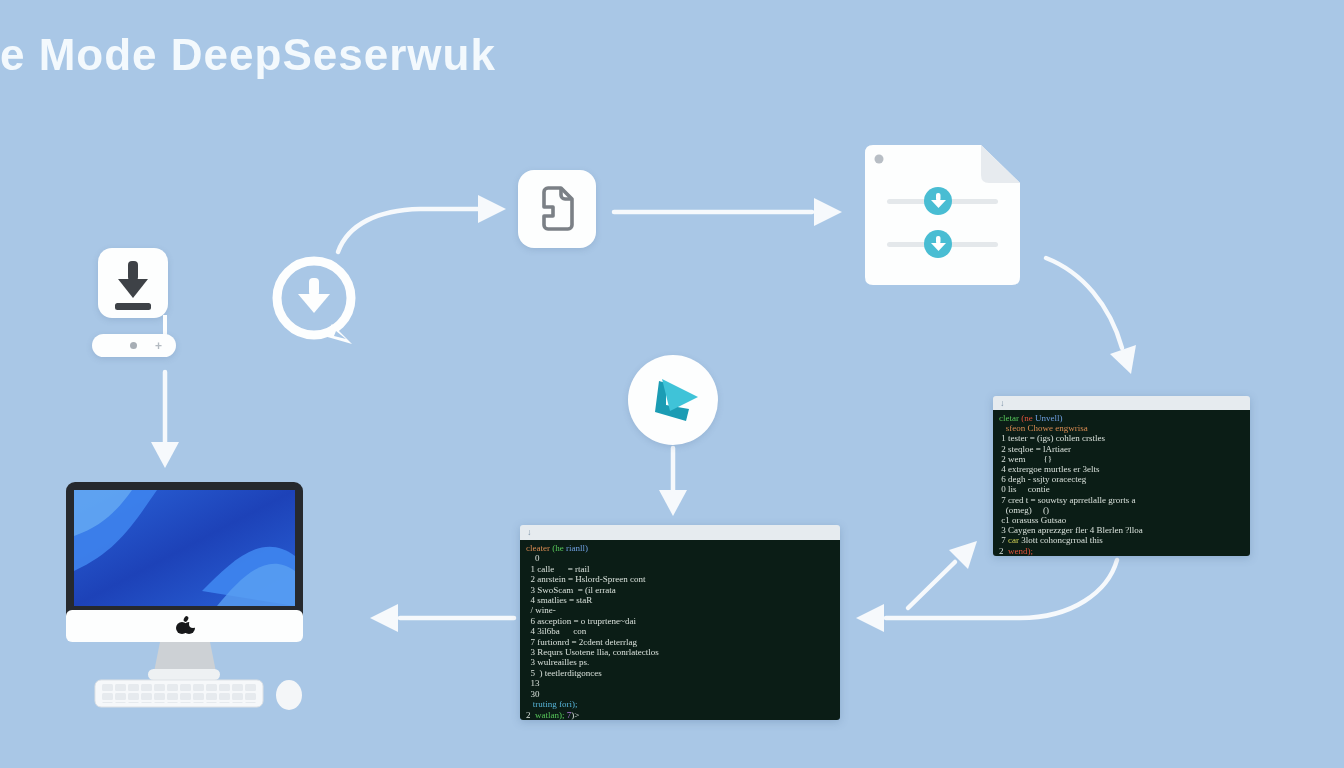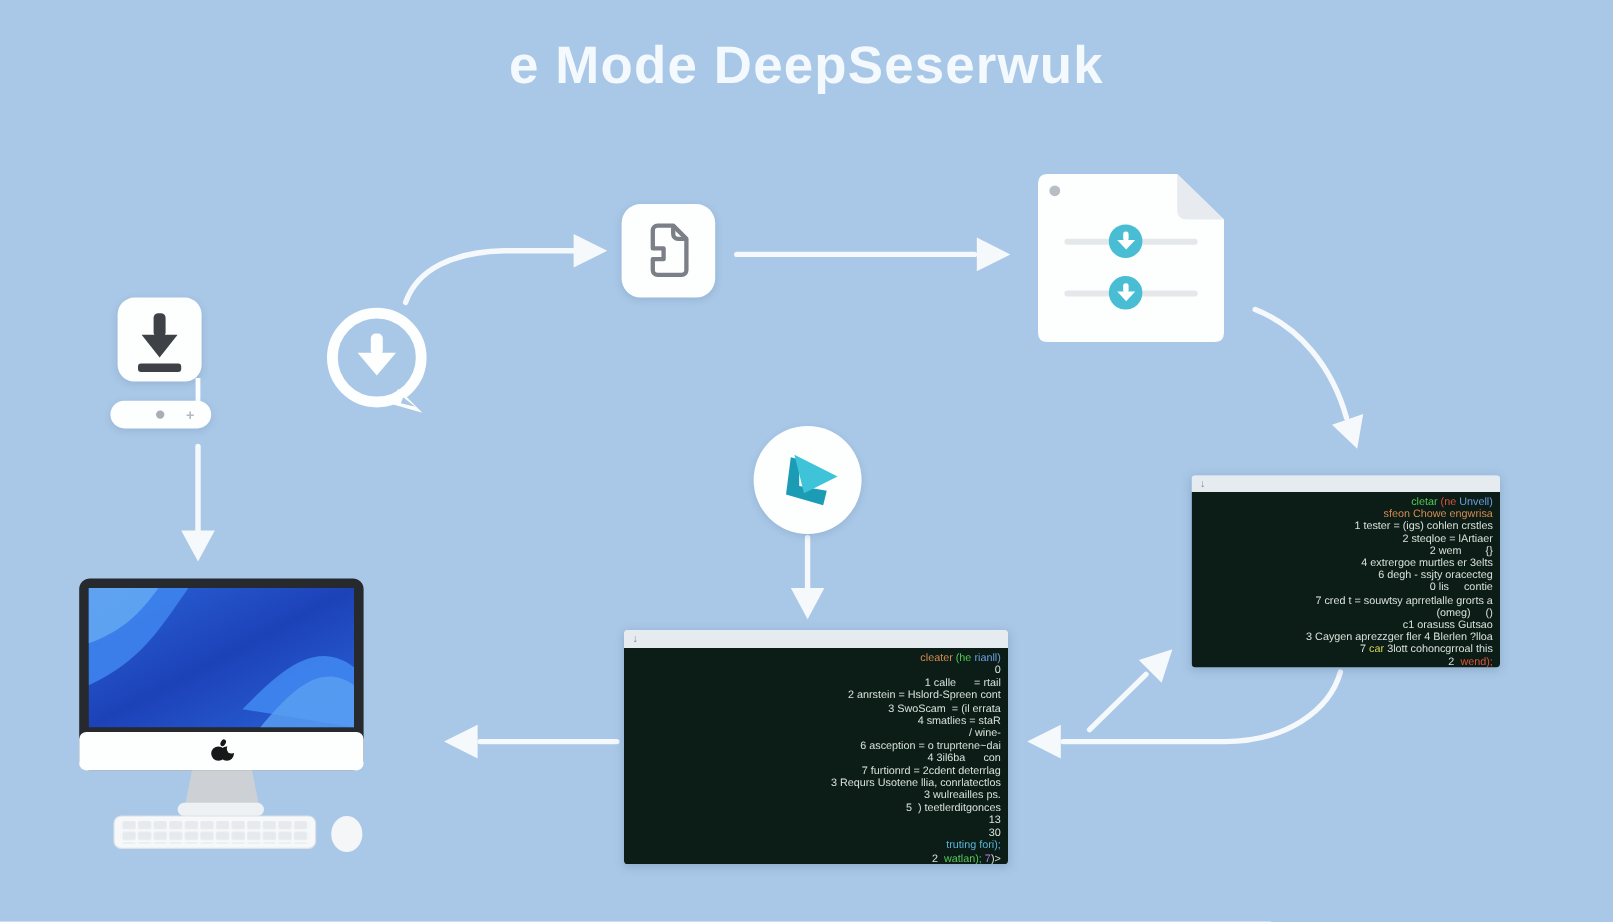--- a/index.html
+++ b/index.html
@@ -1,19 +1,19 @@
 <!DOCTYPE html>
 <html><head>
 <meta charset="utf-8">
 <style>
   html,body{margin:0;padding:0;}
   body{font-family:"Liberation Sans",sans-serif;}
   #canvas{position:relative;width:1344px;height:768px;background:#a9c7e6;overflow:hidden;}
 
-  .page-title{position:absolute;top:30px;left:0;width:100%;text-align:center;
+  .page-title{position:absolute;top:30px;left:0;width:100%;
     font-size:44px;font-weight:bold;color:#f3f9fd;letter-spacing:1px;}
 
   .card{position:absolute;background:#fdfefe;border-radius:14px;
     box-shadow:0 2px 6px rgba(70,100,140,0.18);}
 
   
   #dl-square{left:98px;top:248px;width:70px;height:70px;}
   #dl-connector{position:absolute;left:163px;top:315px;width:4px;height:22px;background:#fdfefe;}
   #drive-pill{left:92px;top:334px;width:84px;height:23px;border-radius:12px;display:flex;align-items:center;}
   #drive-pill .dot{width:7px;height:7px;border-radius:50%;background:#a7aeb5;margin-left:38px;}
@@ -29,21 +29,21 @@
 
   
   #doc-page{position:absolute;left:865px;top:145px;width:155px;height:140px;}
 
   
   .terminal{position:absolute;border-radius:3px;overflow:hidden;
     box-shadow:0 2px 8px rgba(60,90,130,0.25);}
   .terminal .titlebar{background:#e6ebef;height:14px;display:flex;align-items:center;padding-left:7px;}
   .terminal .titlebar .tb-icon{font-size:9px;line-height:9px;color:#7d93a8;}
   .terminal .body{background:#0b1d16;padding:3px 6px 2px 6px;
-    font-family:Liberation Sans, sans-serif;font-size:9px;white-space:pre;text-align:right;}
+    font-family:Liberation Serif, serif;font-size:9px;white-space:pre;}
   #terminal-right{left:993px;top:396px;width:257px;height:160px;}
   #terminal-right .body{height:143px;line-height:10.2px;}
   #terminal-bottom{left:520px;top:525px;width:320px;height:195px;}
   #terminal-bottom .titlebar{height:15px;}
   #terminal-bottom .body{height:178px;line-height:10.4px;}
   .tok-white{color:#d8e0da}.tok-green{color:#57c75a}.tok-red{color:#e0523c}
   .tok-blue{color:#6f9fe0}.tok-orange{color:#d98b52}.tok-yellow{color:#d3d455}
   .tok-purple{color:#b37ade}.tok-cyan{color:#57b4d9}
 
   

